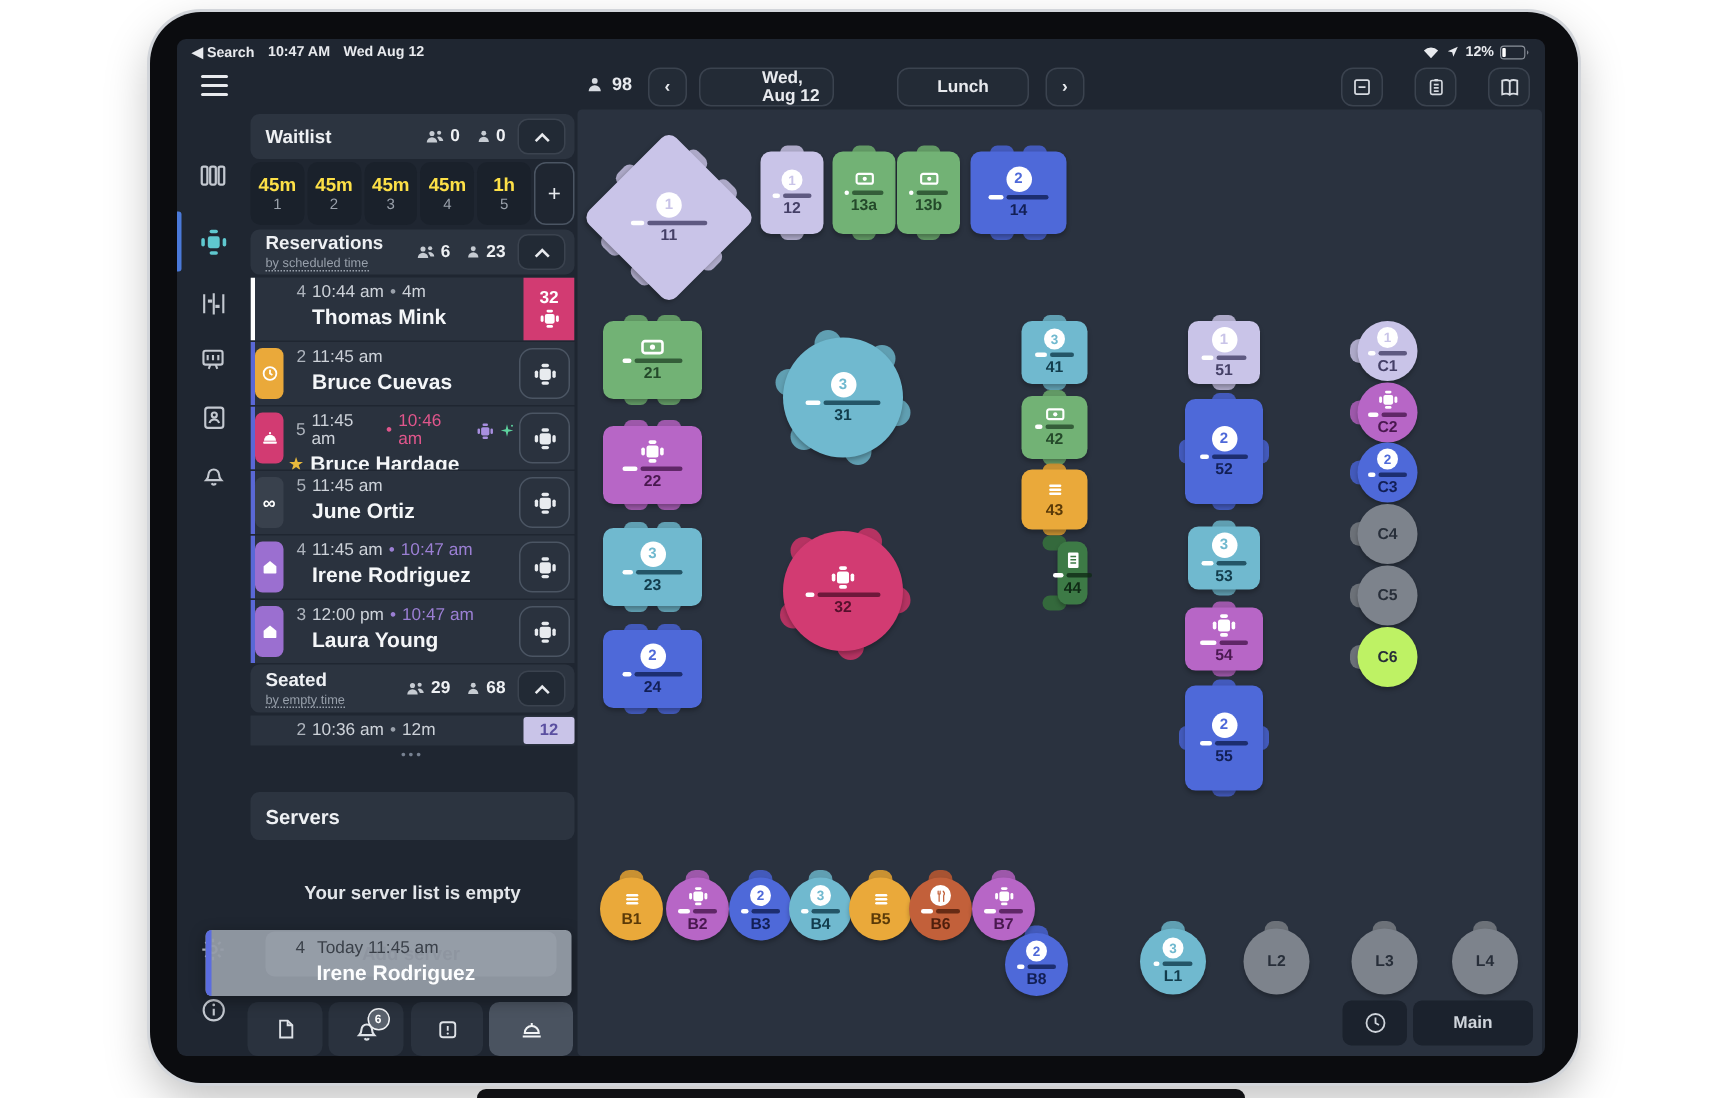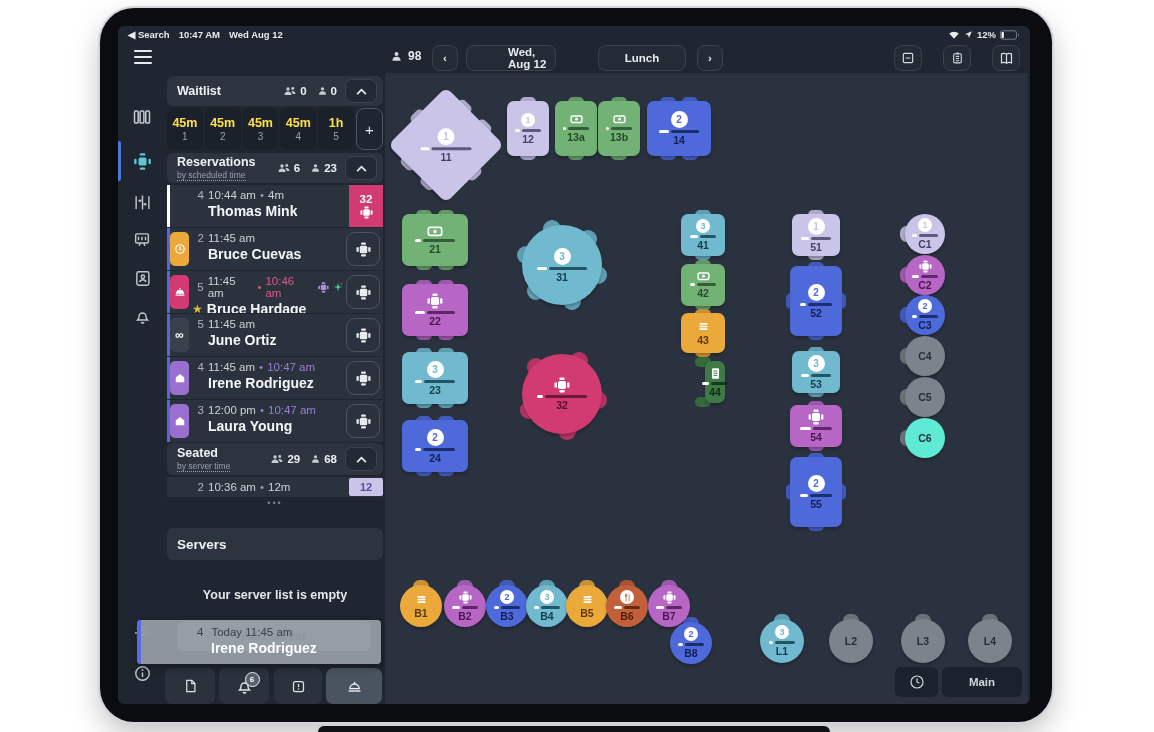--- a/index.html
+++ b/index.html
@@ -504,21 +504,21 @@
                     <rect x="19.6" y="8" width="3.6" height="8" rx="1.8"></rect>
                   </g>
                 </svg>
               </span>
             </div>
           </div>
 
         <div class="hdr" style="top:367px;height:32px;">
           <span style="display:flex;flex-direction:column;justify-content:center;">
             <span class="ttl">Seated</span>
-            <span class="sub">by server time</span>
+            <span class="sub">by empty time</span>
           </span>
           <span style="flex:1"></span>
           <span class="cnt">
             <svg width="14" height="12" viewBox="0 0 28 22" fill="#c6cbd2">
                 <circle cx="10" cy="7" r="3.4"></circle>
                 <path d="M3 19a7 7 0 0 1 14 0Z"></path>
                 <circle cx="19.5" cy="6" r="2.8"></circle>
                 <path d="M16.8 11.6a6 6 0 0 1 8.2 5.4h-5"></path>
               </svg>
             <span>29</span>
@@ -981,21 +981,21 @@
             </div>
           </div>
           <div class="table circle" style="left: 520px; top: 304px; width: 40px; height: 40px;">
             <span class="bump" style="left:-5px;top:12px;width:13px;height:16px;border-radius:8px;background:#7d838c"></span>
             <div class="tbody" style="background:#7d838c;">
               <span class="tlabel" style="color:#272e39">C5</span>
             </div>
           </div>
           <div class="table circle" style="left: 520px; top: 345px; width: 40px; height: 40px;">
             <span class="bump" style="left:-5px;top:12px;width:13px;height:16px;border-radius:8px;background:#7d838c"></span>
-            <div class="tbody" style="background:#5eead4;">
+            <div class="tbody" style="background:#bef264;">
               <span class="tlabel" style="color:#272e39">C6</span>
             </div>
           </div>
           <div class="table circle" style="left: 15px; top: 512px; width: 42px; height: 42px;">
             <span class="bump" style="left:13px;top:-5px;width:16px;height:13px;border-radius:8px;background:#eaa93a"></span>
             <div class="tbody" style="background:#eaa93a;">
               <span>
                 <svg width="13" height="13" viewBox="0 0 24 24">
                   <g fill="#ffffff">
                     <rect x="4.5" y="5.5" width="15" height="3.2" rx="1.6"></rect>

